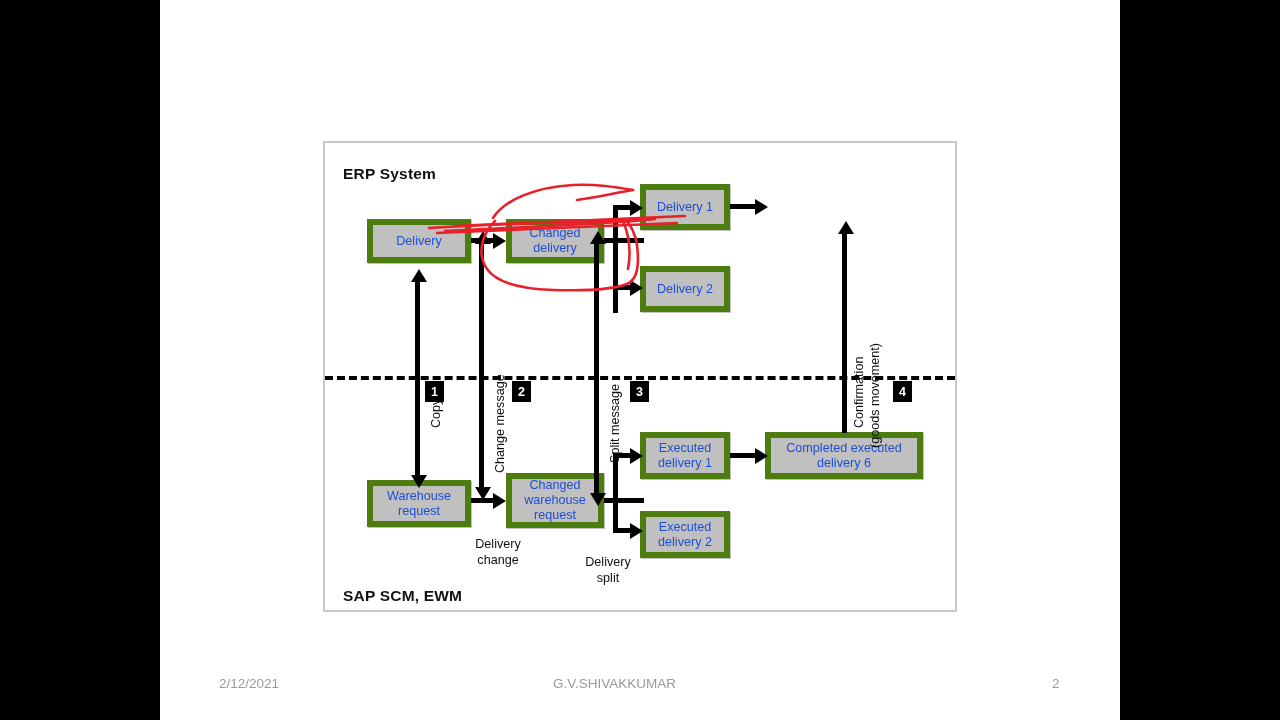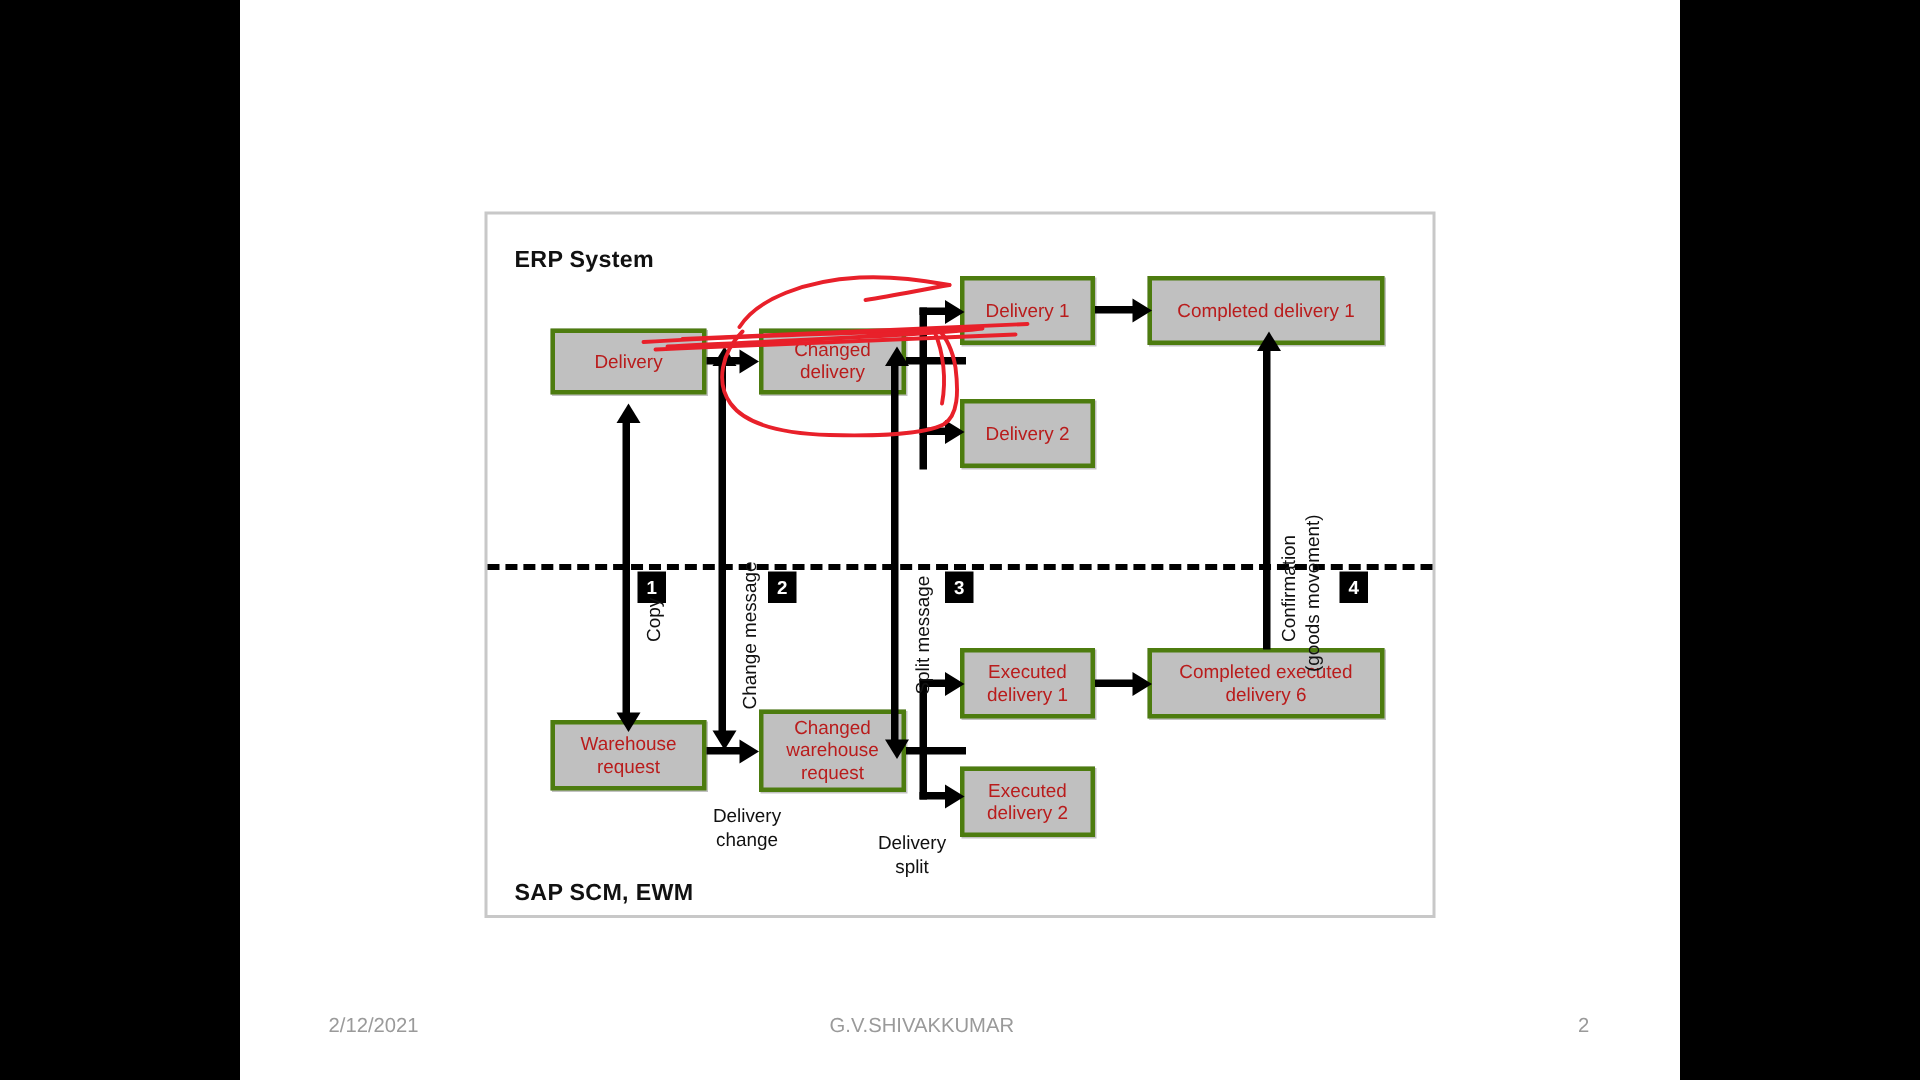--- a/index.html
+++ b/index.html
@@ -9,23 +9,23 @@
 
   
   #frame{position:absolute;left:163px;top:141px;width:634px;height:471px;
          border:2px solid #c8c8c8;box-sizing:border-box;background:#fff;}
 
   .hdr{position:absolute;font-weight:bold;font-size:15.5px;color:#111;letter-spacing:.2px;}
   #erp-title{left:18px;top:22px;}
   #sap-title{left:18px;top:444px;}
 
   
-  .box{position:absolute;background:#c0c0c0;border:3px solid #4d7c0f;
+  .box{position:absolute;background:#c0c0c0;border:6px solid #4d7c0f;
        box-sizing:border-box;display:flex;align-items:center;justify-content:center;
-       text-align:center;font-size:12.6px;color:#b91c1c;line-height:1.18;
+       text-align:center;font-size:12.6px;color:#1d4ed8;line-height:1.18;
        box-shadow:1px 1px 0 rgba(120,120,120,.45);}
 
   
   .ln{position:absolute;background:#000;}
   .hline{height:5px;}
   .vline{width:5px;}
   .tri{position:absolute;width:0;height:0;}
   .tri-r{border-top:8px solid transparent;border-bottom:8px solid transparent;border-left:13px solid #000;}
   .tri-u{border-left:8px solid transparent;border-right:8px solid transparent;border-bottom:13px solid #000;}
   .tri-d{border-left:8px solid transparent;border-right:8px solid transparent;border-top:13px solid #000;}
@@ -70,21 +70,20 @@
 
       <div class="box" id="b-delivery" style="left:42px;top:76px;width:104px;height:44px;">Delivery</div>
 
       <div class="box" id="b-chdelivery" style="left:181px;top:76px;width:98px;height:44px;white-space:pre-line;">Changed
 delivery</div>
 
       <div class="box" id="b-del1" style="left:315px;top:41px;width:90px;height:46px;">Delivery 1</div>
 
       <div class="box" id="b-del2" style="left:315px;top:123px;width:90px;height:46px;">Delivery 2</div>
 
-      <div class="box" id="b-cdel1" style="left:440px;top:41px;width:158px;height:46px;">Completed delivery 1</div>
 
       <div class="box" id="b-wh" style="left:42px;top:337px;width:104px;height:47px;white-space:pre-line;">Warehouse
 request</div>
 
       <div class="box" id="b-chwh" style="left:181px;top:330px;width:98px;height:55px;white-space:pre-line;">Changed
 warehouse
 request</div>
 
       <div class="box" id="b-ex1" style="left:315px;top:289px;width:90px;height:47px;white-space:pre-line;">Executed
 delivery 1</div>

